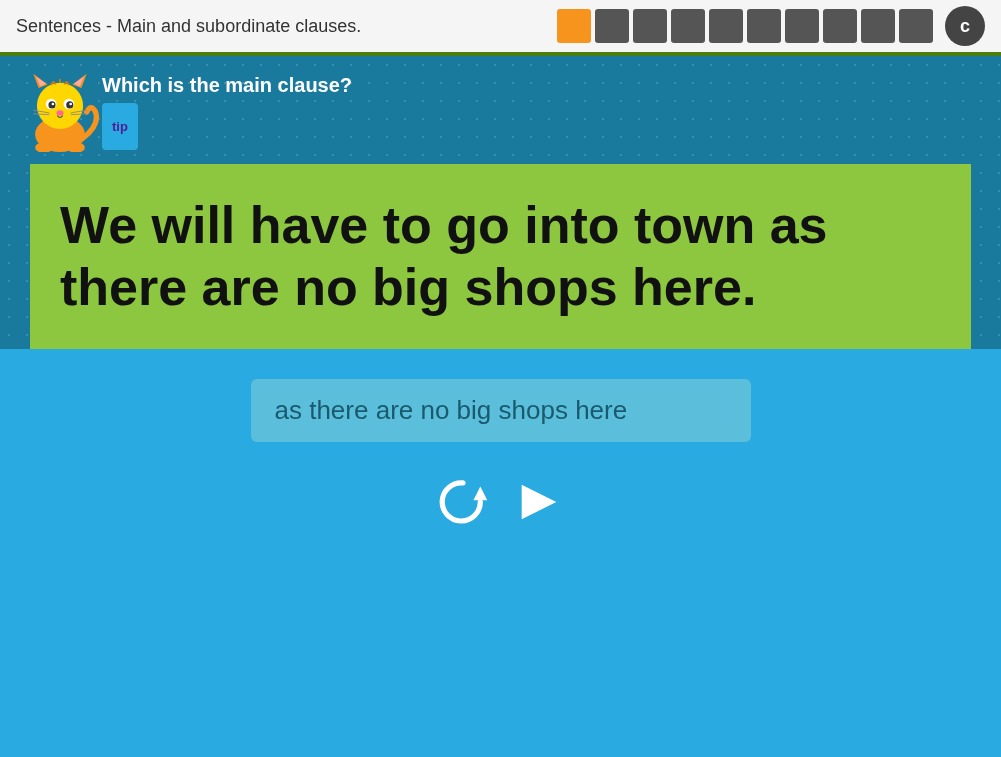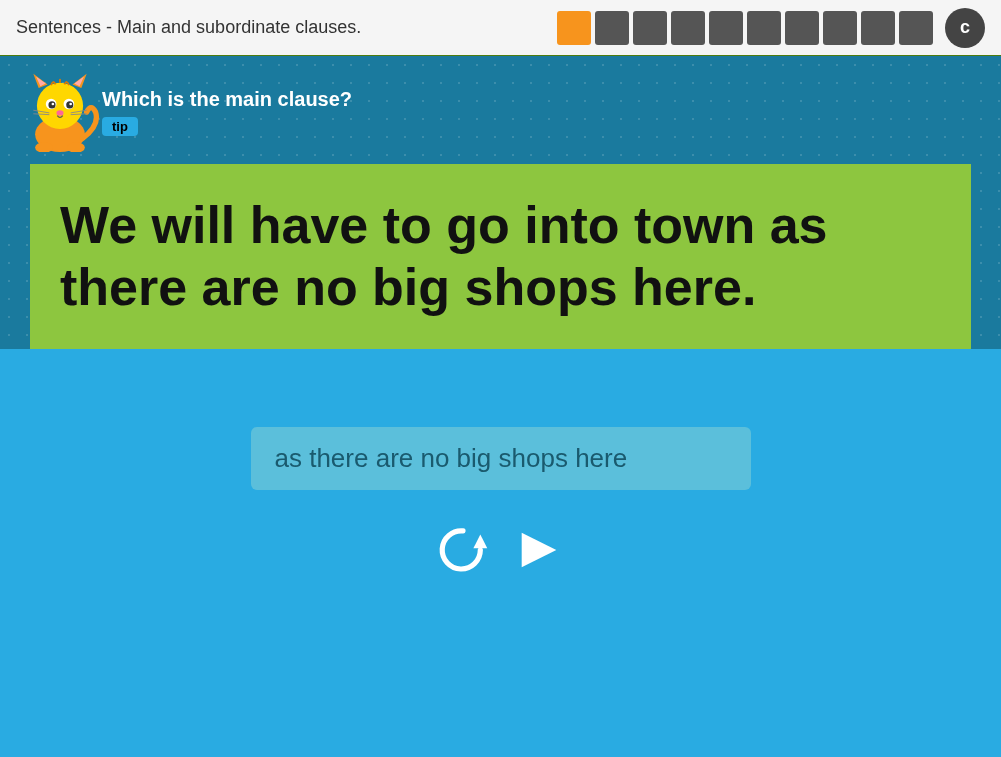--- a/index.html
+++ b/index.html
@@ -12,21 +12,21 @@
     }
 
     
     #header {
       background: #f5f5f5;
       height: 56px;
       display: flex;
       align-items: center;
       justify-content: space-between;
       padding: 0 16px;
-      border-bottom: 1px solid #4d7c0f;
+      border-bottom: 4px solid #4d7c0f;
     }
     #header-title {
       font-size: 18px;
       color: #333;
     }
     #header-controls {
       display: flex;
       align-items: center;
       gap: 4px;
     }
@@ -91,24 +91,24 @@
       flex-direction: column;
       gap: 6px;
     }
     #question-text {
       color: white;
       font-size: 20px;
       font-weight: bold;
     }
     #tip-badge {
       background: #29abe2;
-      color: #000000;
+      color: #4c1d95;
       font-size: 13px;
       font-weight: bold;
-      padding: 2px 10px;
+      padding: 16px 10px;
       border-radius: 4px;
       display: inline-block;
       width: fit-content;
     }
 
     
     #sentence-box {
       background: #8dc63f;
       border-radius: 0;
       padding: 30px 30px;
@@ -139,21 +139,20 @@
       border-radius: 6px;
       font-size: 26px;
       font-weight: normal;
       color: #111;
       text-align: left;
       cursor: pointer;
       display: flex;
       align-items: center;
       justify-content: space-between;
       border: none;
-      margin-top: 48px;
     }
     .answer-option.unselected {
       background: #5bbfdb;
       color: #1a5a6e;
     }
     .answer-option.selected-correct {
       background: #5bc85b;
       color: #111;
     }
 

